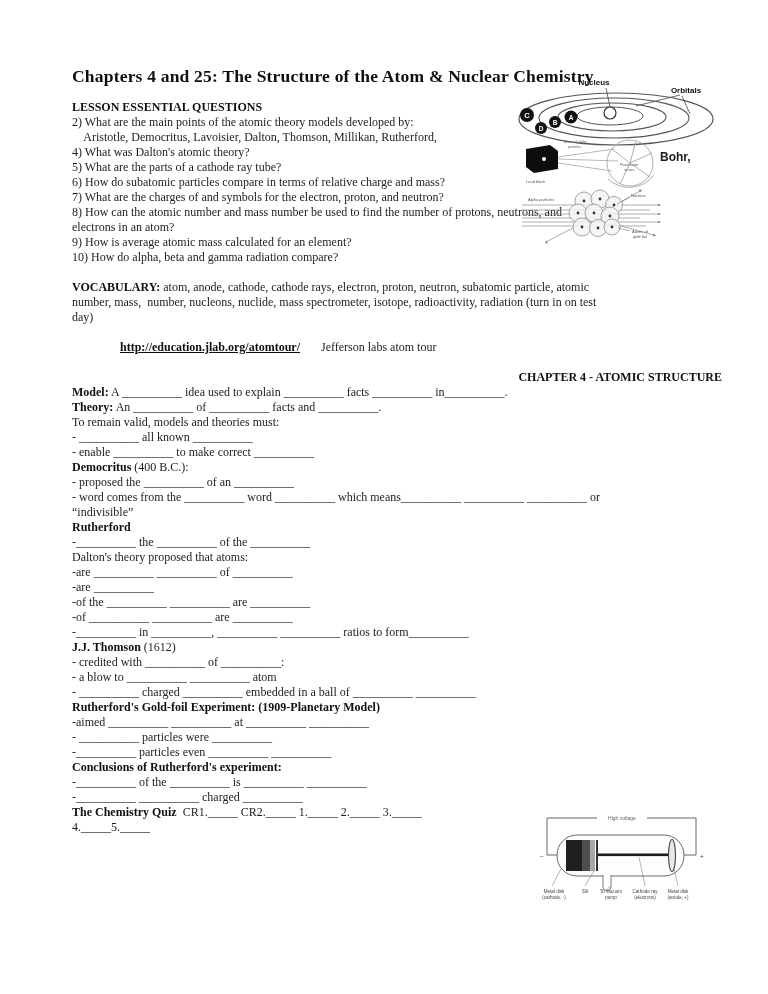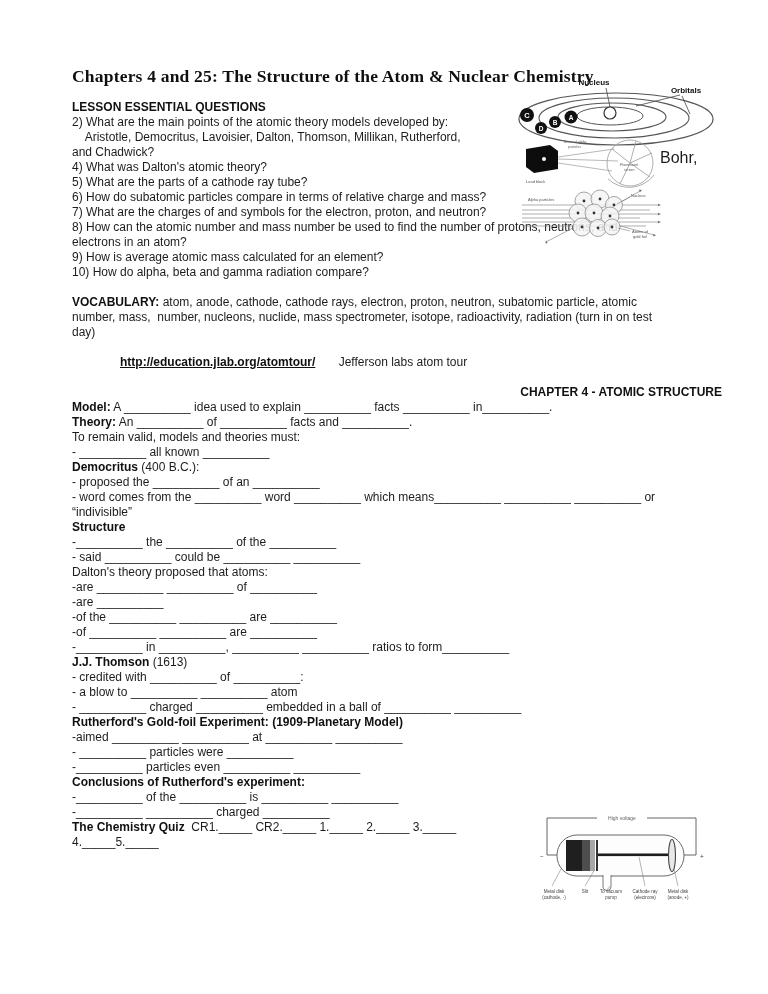--- a/index.html
+++ b/index.html
@@ -1,79 +1,78 @@
 <!DOCTYPE html>
 <html><head>
 <meta charset="utf-8">
 <style>
   html,body{margin:0;padding:0;background:#ffffff;}
   .page{position:relative;width:768px;height:994px;background:#ffffff;overflow:hidden;
         font-family:"Liberation Sans",sans-serif;color:#1c1c1c;}
   .title{position:absolute;left:72px;top:66px;width:470px;
          font-family:"Liberation Serif",serif;font-size:17.5px;font-weight:600;
          color:#0f0f0f;letter-spacing:.2px;white-space:nowrap;}
-  .textcol{position:absolute;left:72px;top:100px;width:650px;}
+  .textcol{position:absolute;left:72px;top:100px;width:650px;font-family:Liberation Serif, serif;}
   .ln{height:15px;font-size:12px;line-height:15px;white-space:pre;color:#1c1c1c;}
   .ln b{font-weight:700;color:#101010;}
   .ln.center{text-align:right;}
   .link{text-decoration:underline;padding-left:48px;}
-  .bohr{position:absolute;left:660px;top:150px;font-size:16px;line-height:15px;}
+  .bohr{position:absolute;left:660px;top:150px;font-size:12px;line-height:15px;font-weight:bold;}
   .fig{position:absolute;}
   .figA{left:514px;top:74px;}
   .figB{left:524px;top:137px;}
   .figC{left:520px;top:185px;}
   .figD{left:537px;top:807px;}
   svg text{font-family:"Liberation Sans",sans-serif;}
 </style>
 </head>
 <body>
 
 <div class="page">
 
   <div class="title">Chapters 4 and 25:  The Structure of the Atom &amp; Nuclear Chemistry</div>
 
   <div class="textcol">
       <div class="ln"><b>LESSON ESSENTIAL QUESTIONS</b></div>
       <div class="ln"><span>2) What are the main points of the atomic theory models developed by:</span></div>
       <div class="ln"><span>    Aristotle, Democritus, Lavoisier, Dalton, Thomson, Millikan, Rutherford,</span></div>
-      <div class="ln"><span>and Chadwick?</span></div>
       <div class="ln"><span>4) What was Dalton's atomic theory?</span></div>
       <div class="ln"><span>5) What are the parts of a cathode ray tube?</span></div>
       <div class="ln"><span>6) How do subatomic particles compare in terms of relative charge and mass?</span></div>
       <div class="ln"><span>7) What are the charges of and symbols for the electron, proton, and neutron?</span></div>
       <div class="ln"><span>8) How can the atomic number and mass number be used to find the number of protons, neutrons, and</span></div>
       <div class="ln"><span>electrons in an atom?</span></div>
       <div class="ln"><span>9) How is average atomic mass calculated for an element?</span></div>
       <div class="ln"><span>10) How do alpha, beta and gamma radiation compare?</span></div>
       <div class="ln"></div>
       <div class="ln"><b>VOCABULARY:</b><span> atom, anode, cathode, cathode rays, electron, proton, neutron, subatomic particle, atomic</span></div>
       <div class="ln"><span>number, mass,  number, nucleons, nuclide, mass spectrometer, isotope, radioactivity, radiation (turn in on test</span></div>
       <div class="ln"><span>day)</span></div>
       <div class="ln"></div>
       <div class="ln"><b class="link">http://education.jlab.org/atomtour/</b><span>       Jefferson labs atom tour</span></div>
       <div class="ln"></div>
       <div class="ln center"><b>CHAPTER 4 - ATOMIC STRUCTURE</b></div>
       <div class="ln"><b>Model:</b><span> A __________ idea used to explain __________ facts __________ in__________.</span></div>
       <div class="ln"><b>Theory:</b><span> An __________ of __________ facts and __________.</span></div>
       <div class="ln"><span>To remain valid, models and theories must:</span></div>
       <div class="ln"><span>- __________ all known __________</span></div>
+      <div class="ln"><span>- enable __________ to make correct __________</span></div>
       <div class="ln"><b>Democritus</b><span> (400 B.C.):</span></div>
       <div class="ln"><span>- proposed the __________ of an __________</span></div>
       <div class="ln"><span>- word comes from the __________ word __________ which means__________ __________ __________ or</span></div>
       <div class="ln"><span>“indivisible”</span></div>
-      <div class="ln"><b>Structure</b></div>
+      <div class="ln"><b>Rutherford</b></div>
       <div class="ln"><span>-__________ the __________ of the __________</span></div>
-      <div class="ln"><span>- said __________ could be __________ __________</span></div>
       <div class="ln"><span>Dalton's theory proposed that atoms:</span></div>
       <div class="ln"><span>-are __________ __________ of __________</span></div>
       <div class="ln"><span>-are __________</span></div>
       <div class="ln"><span>-of the __________ __________ are __________</span></div>
       <div class="ln"><span>-of __________ __________ are __________</span></div>
       <div class="ln"><span>-__________ in __________, __________ __________ ratios to form__________</span></div>
-      <div class="ln"><b>J.J. Thomson</b><span> (1613)</span></div>
+      <div class="ln"><b>J.J. Thomson</b><span> (1612)</span></div>
       <div class="ln"><span>- credited with __________ of __________:</span></div>
       <div class="ln"><span>- a blow to __________ __________ atom</span></div>
       <div class="ln"><span>- __________ charged __________ embedded in a ball of __________ __________</span></div>
       <div class="ln"><b>Rutherford's Gold-foil Experiment: (1909-Planetary Model)</b></div>
       <div class="ln"><span>-aimed __________ __________ at __________ __________</span></div>
       <div class="ln"><span>- __________ particles were __________</span></div>
       <div class="ln"><span>-__________ particles even __________ __________</span></div>
       <div class="ln"><b>Conclusions of Rutherford's experiment:</b></div>
       <div class="ln"><span>-__________ of the __________ is __________ __________</span></div>
       <div class="ln"><span>-__________ __________ charged __________</span></div>

